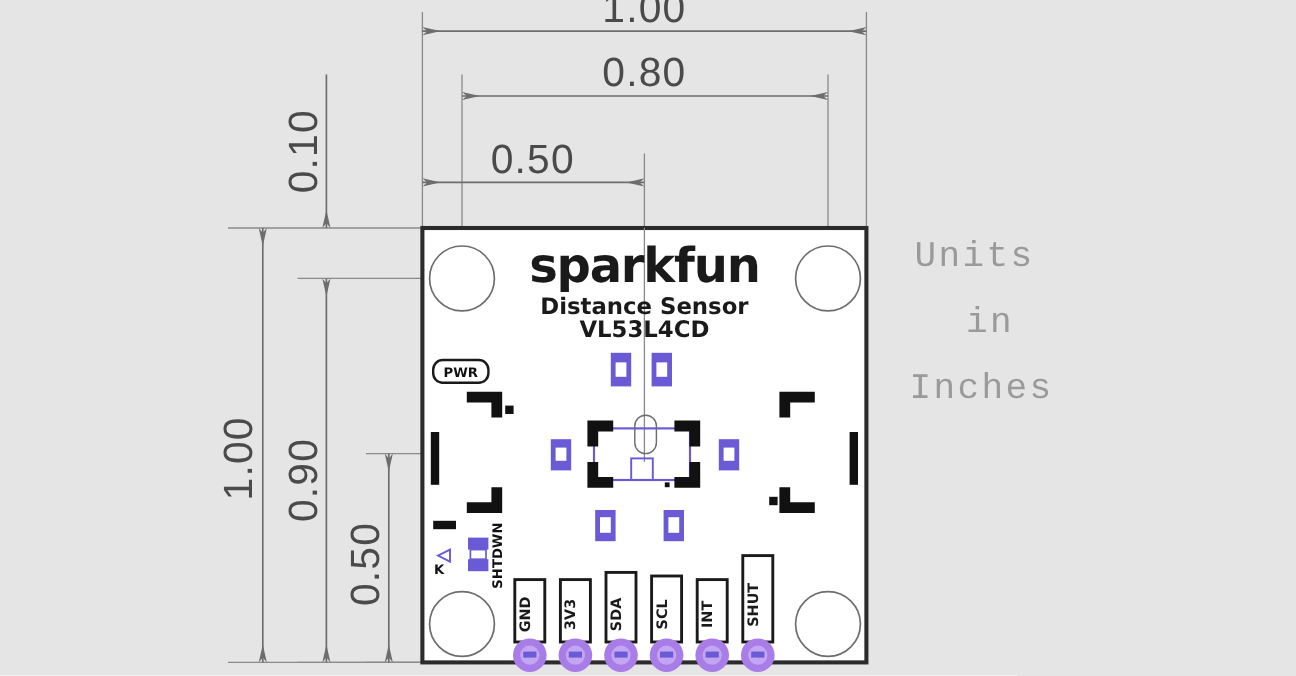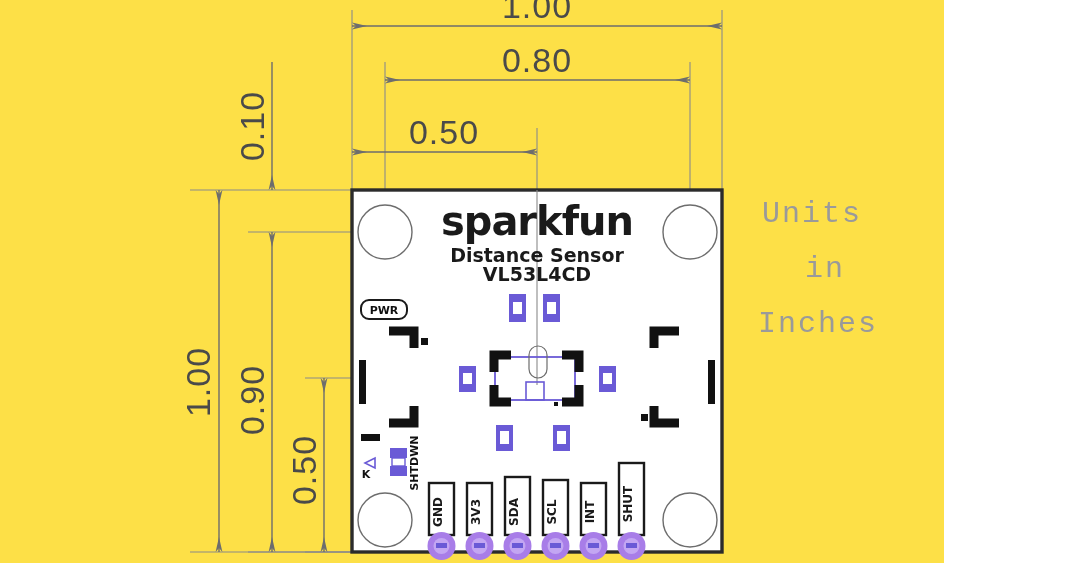--- a/index.html
+++ b/index.html
@@ -5,23 +5,23 @@
   html, body {
     margin: 0;
     padding: 0;
     background: #ffffff;
   }
   body {
     font-family: "Liberation Sans", sans-serif;
   }
   #stage {
     position: relative;
-    width: 944px;
+    width: 1080px;
     height: 563px;
-    background: #fde047;
+    background: #e5e5e5;
     overflow: hidden;
   }
   #stage svg {
     position: absolute;
     left: 0;
     top: 0;
   }
   .dim-text {
     font-family: "Liberation Sans", sans-serif;
     font-size: 34px;

